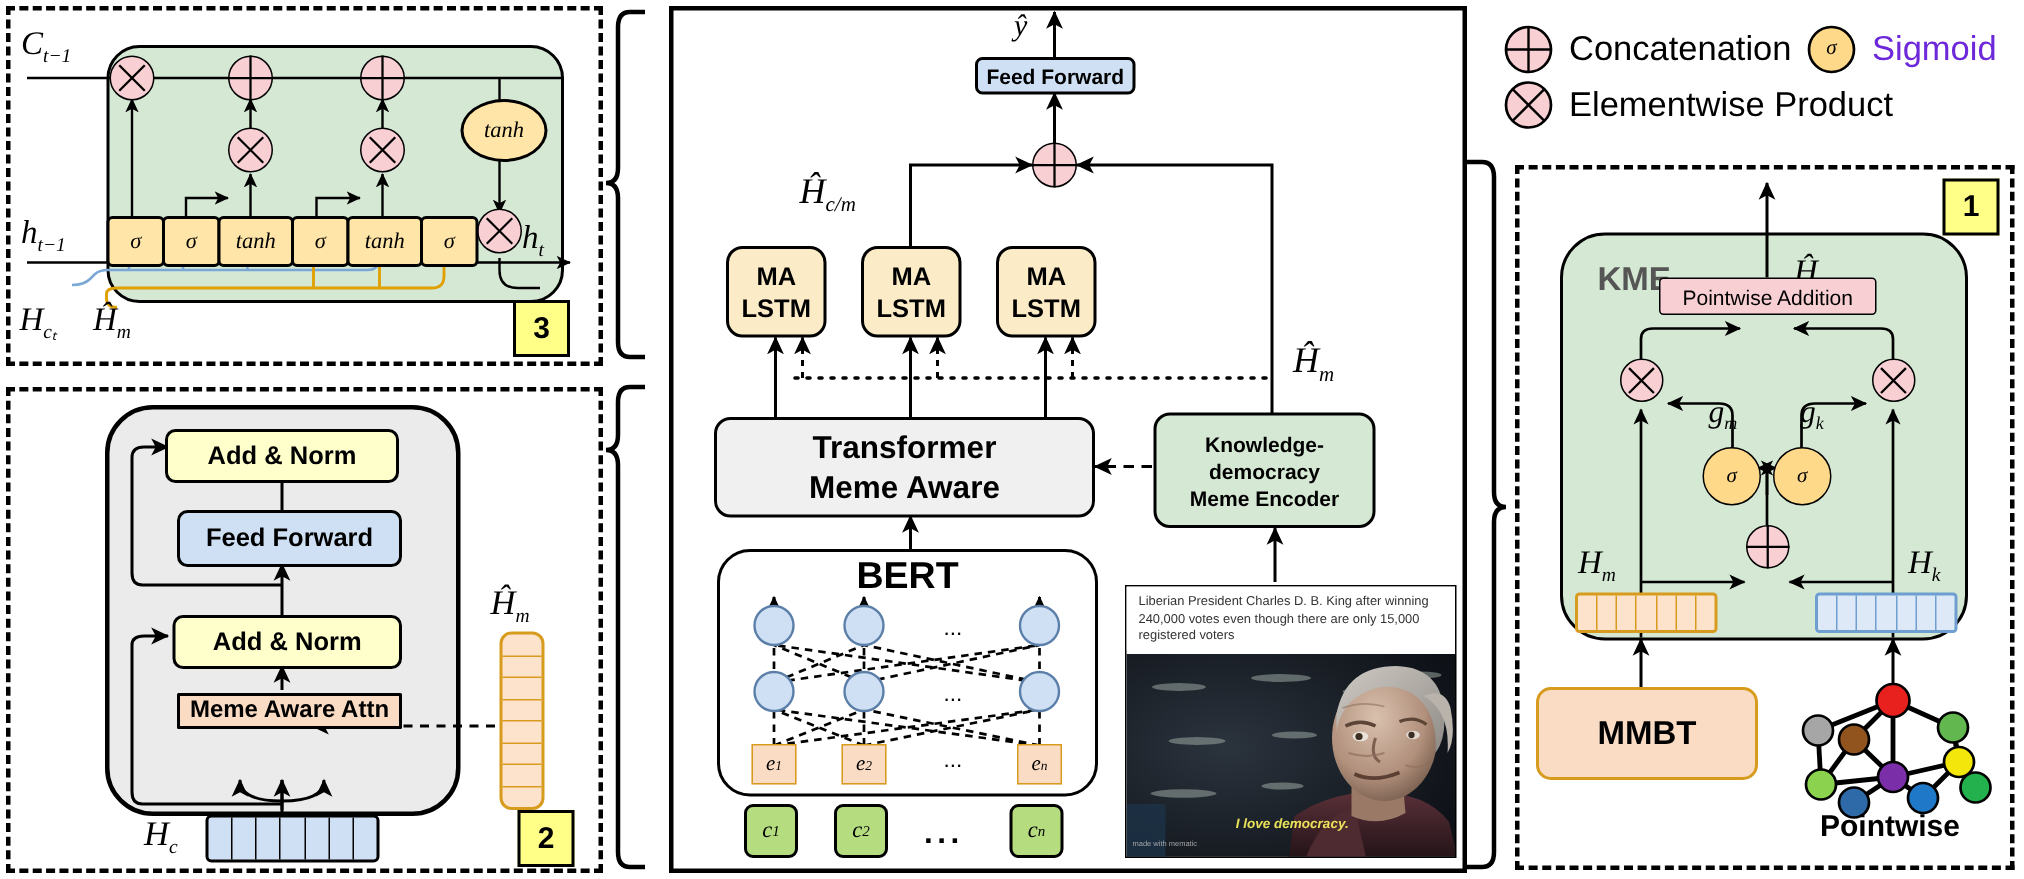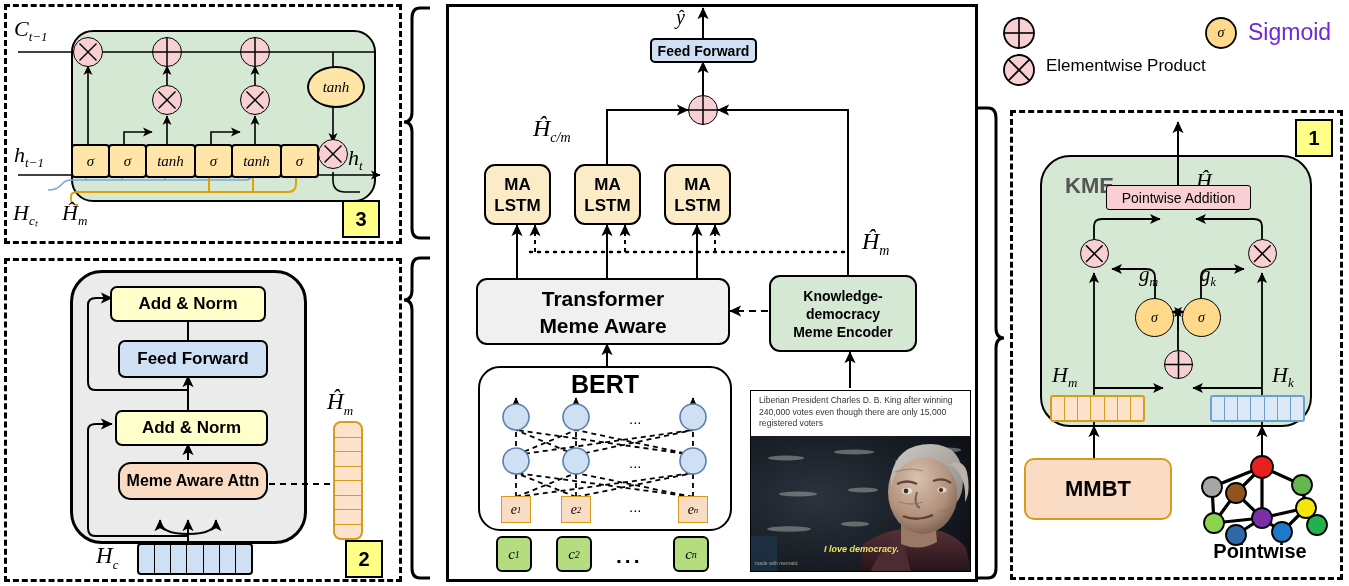--- a/index.html
+++ b/index.html
@@ -69,22 +69,23 @@
     <line x1="19" y1="10" x2="19" y2="40" stroke="#000" stroke-width="1.6"></line>
     <line x1="4" y1="25" x2="34" y2="25" stroke="#000" stroke-width="1.6"></line>
 
     <circle cx="221" cy="25" r="15" fill="#ffd98a" stroke="#000" stroke-width="1.8"></circle>
 
     <circle cx="19" cy="62" r="15" fill="#f8cfd3" stroke="#000" stroke-width="1.8"></circle>
     <line x1="8.4" y1="51.4" x2="29.6" y2="72.6" stroke="#000" stroke-width="1.6"></line>
     <line x1="29.6" y1="51.4" x2="8.4" y2="72.6" stroke="#000" stroke-width="1.6"></line>
   </svg>
   <div class="abs" style="left:213px;top:16px;width:16px;height:18px;font-family:'Liberation Serif',serif;font-style:italic;font-size:14px;display:flex;align-items:center;justify-content:center;">σ</div>
+  <div class="abs" style="left:46px;top:11px;font-size:23px;color:#000;">Concatenation</div>
   <div class="abs" style="left:248px;top:11px;font-size:23px;color:#6d28d9;">Sigmoid</div>
-  <div class="abs" style="left:46px;top:48px;font-size:17px;color:#000;">Elementwise Product</div>
+  <div class="abs" style="left:46px;top:48px;font-size:23px;color:#000;">Elementwise Product</div>
 </div>
 
 <div class="dashpanel" style="left:4px;top:4px;width:398px;height:240px;"></div>
 
 <div class="badge" style="left:342px;top:200px;width:34px;height:34px;">3</div>
 
 <div class="lstmbody" style="left:71px;top:30px;width:305px;height:172px;"></div>
 
 <svg width="402" height="244">
 
@@ -208,21 +209,21 @@
   <path d="M188,390 L95,390 Q88,390 88,382 L88,305 Q88,298 96,298 L112,298" fill="none" stroke="#000" stroke-width="2" marker-end="url(#ah)"></path>
 
   <line x1="188" y1="344" x2="188" y2="322" stroke="#000" stroke-width="2"></line>
 
   <path d="M330,484 L208,484" fill="none" stroke="#000" stroke-width="2" stroke-dasharray="6 5" marker-end="url(#ah)"></path>
 </svg>
 
 <div class="rbox" style="left:110px;top:286px;width:156px;height:36px;background:#ffffcc;border:2.5px solid #000;border-radius:7px;font-size:17px;">Add &amp; Norm</div>
 <div class="rbox" style="left:118px;top:340px;width:150px;height:38px;background:#cfe0f5;border:2.5px solid #000;border-radius:7px;font-size:17px;">Feed Forward</div>
 <div class="rbox" style="left:115px;top:410px;width:153px;height:36px;background:#ffffcc;border:2.5px solid #000;border-radius:7px;font-size:17px;">Add &amp; Norm</div>
-<div class="rbox" style="left:118px;top:462px;width:150px;height:38px;background:#fadcc4;border:2.5px solid #000;border-radius:13px;font-size:16px;">Meme Aware Attn</div>
+<div class="rbox" style="left:118px;top:462px;width:150px;height:24px;background:#fadcc4;border:2.5px solid #000;border-radius:1px;font-size:16px;">Meme Aware Attn</div>
 
 <div class="vecbar" style="left:137px;top:543px;width:116px;height:32px;background:#cfe0f5;border:2.5px solid #000;border-radius:4px;">
   <i style="border-right:1.4px solid #000"></i>
     <i style="border-right:1.4px solid #000"></i>
   <i style="border-right:1.4px solid #000"></i>
     <i style="border-right:1.4px solid #000"></i>
   <i style="border-right:1.4px solid #000"></i>
     <i style="border-right:1.4px solid #000"></i>
     <i></i>
 </div>

